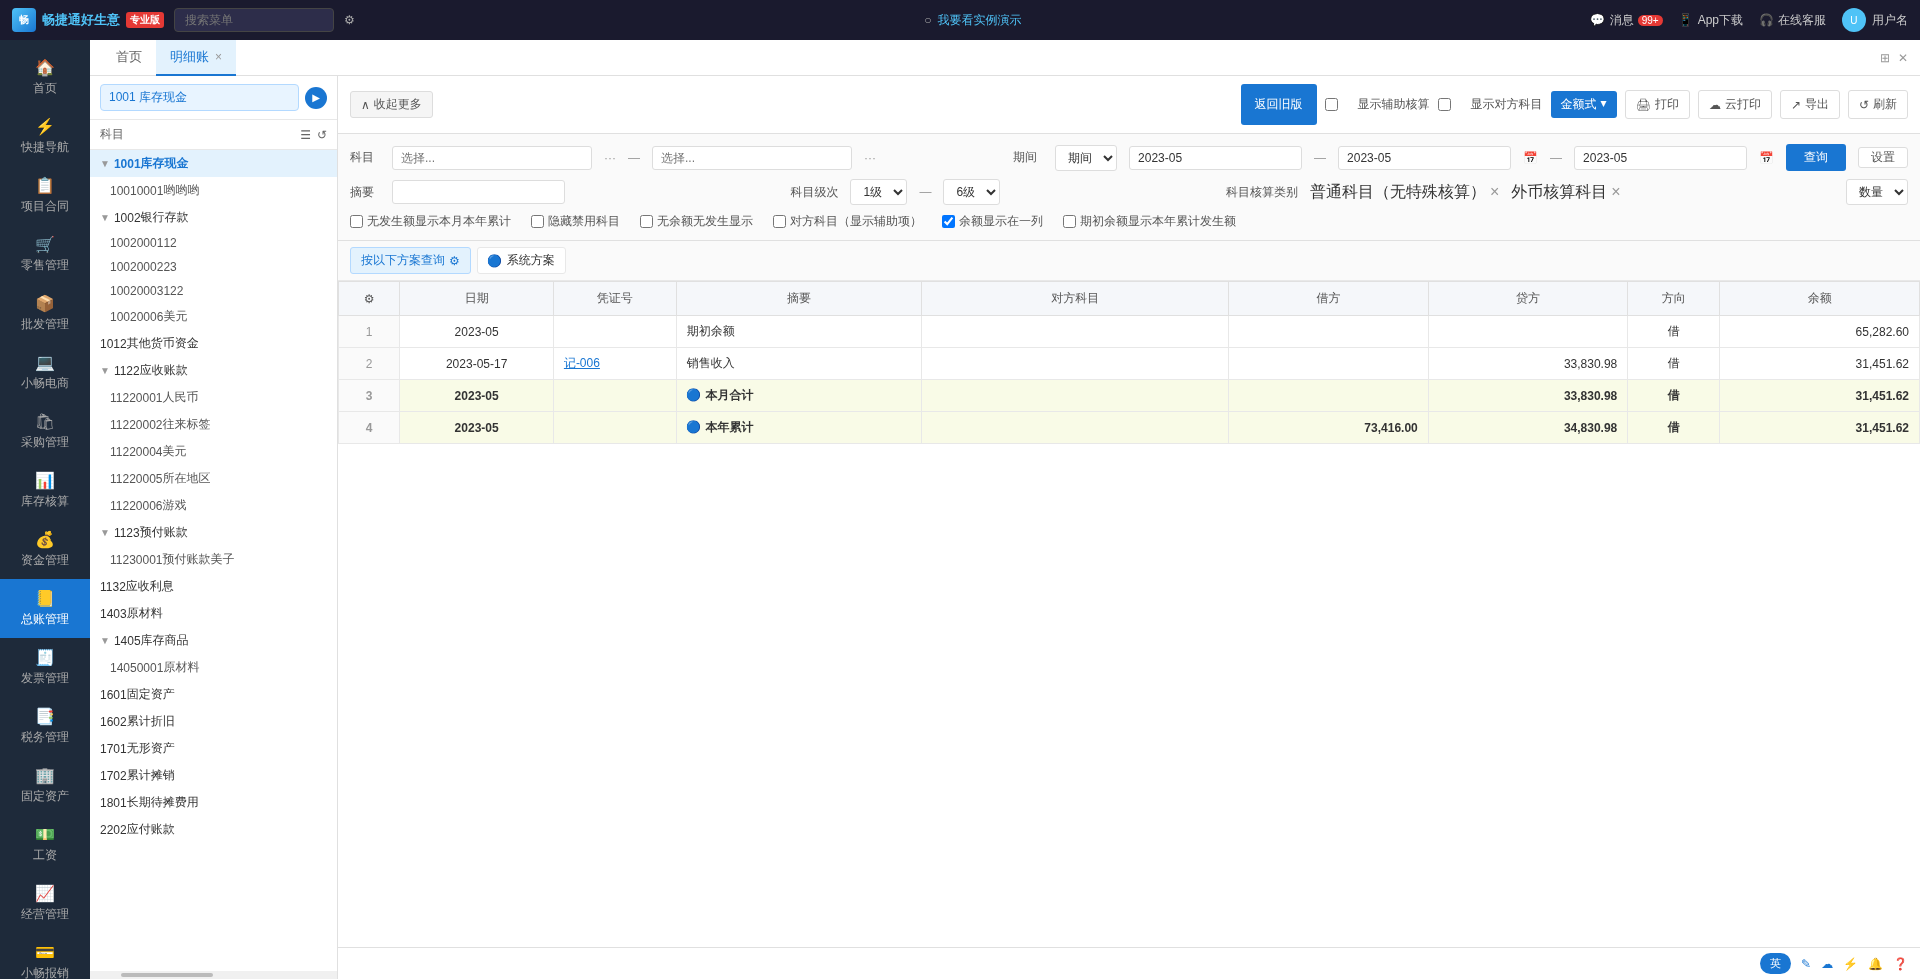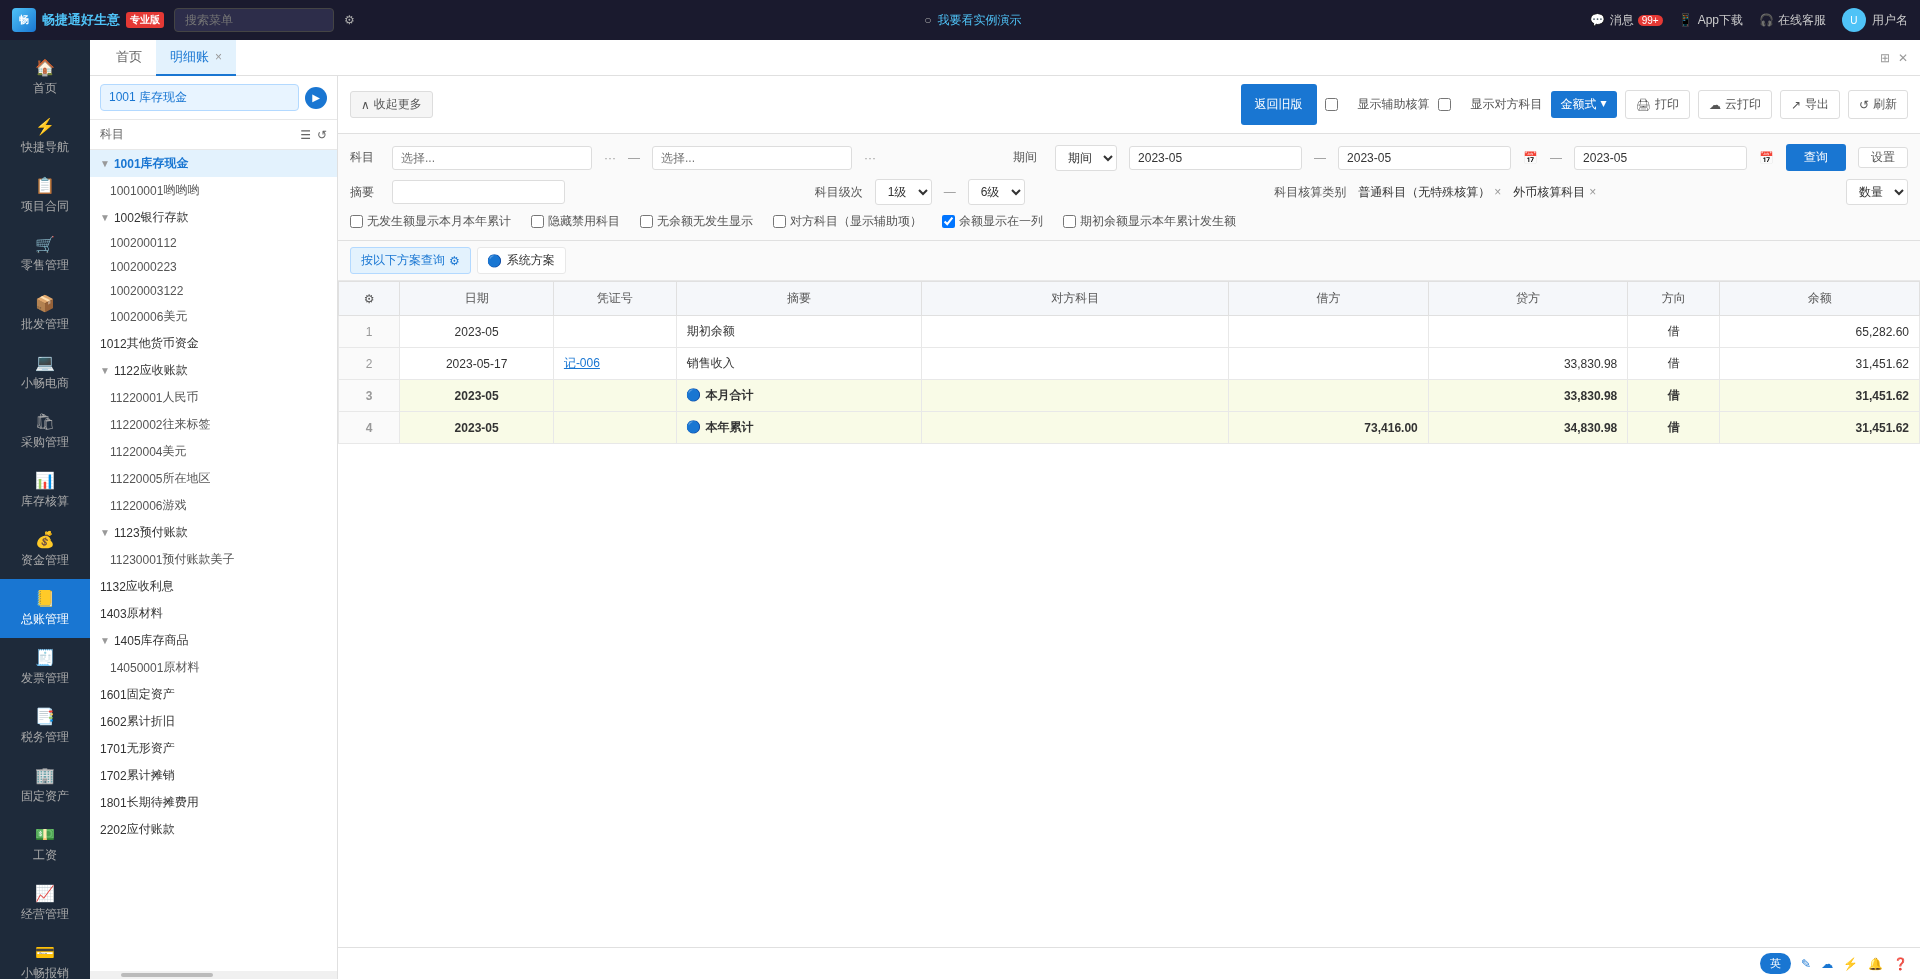--- a/index.html
+++ b/index.html
@@ -73,21 +73,21 @@
     .filter-row { display: flex; align-items: center; gap: 12px; margin-bottom: 8px; }
     .filter-row:last-child { margin-bottom: 0; }
     .filter-label { font-size: 12px; color: #555; min-width: 30px; }
     .filter-input { border: 1px solid #ddd; border-radius: 3px; padding: 4px 8px; font-size: 12px; color: #999; background: #fff; min-width: 140px; }
     .filter-input.wide { min-width: 200px; }
     .filter-select { border: 1px solid #ddd; border-radius: 3px; padding: 4px 8px; font-size: 12px; background: #fff; color: #333; }
     .date-input { border: 1px solid #ddd; border-radius: 3px; padding: 4px 8px; font-size: 12px; background: #fff; color: #333; }
     .query-btn { background: #1976d2; color: white; border: none; border-radius: 3px; padding: 5px 18px; font-size: 12px; cursor: pointer; }
     .setting-btn { background: #fff; border: 1px solid #ddd; border-radius: 3px; padding: 1px 12px; font-size: 12px; cursor: pointer; color: #555; }
     .filter-plan-btn { background: #e3f2fd; border: 1px solid #b3d9ff; border-radius: 3px; padding: 4px 10px; font-size: 12px; cursor: pointer; color: #1976d2; display: flex; align-items: center; gap: 4px; }
-    .tag-filter { display: flex; align-items: center; gap: 4px; font-size: 12px; }
+    .tag-filter { display: flex; align-items: center; gap: 4px; font-size: 16px; }
     .tag-x { color: #999; cursor: pointer; }
     .checkbox-row { display: flex; align-items: center; gap: 20px; }
     .checkbox-item { display: flex; align-items: center; gap: 4px; font-size: 12px; color: #555; }
     .checkbox-item input { cursor: pointer; }
     
     
     .data-table-wrapper { flex: 1; overflow: auto; background: #fff; }
     .data-table { width: 100%; border-collapse: collapse; font-size: 12px; }
     .data-table th { background: #f5f7fa; border: 1px solid #e0e0e0; padding: 8px 10px; text-align: center; font-weight: 500; color: #555; position: sticky; top: 0; z-index: 1; }
     .data-table td { border: 1px solid #e8e8e8; padding: 7px 10px; color: #333; }

